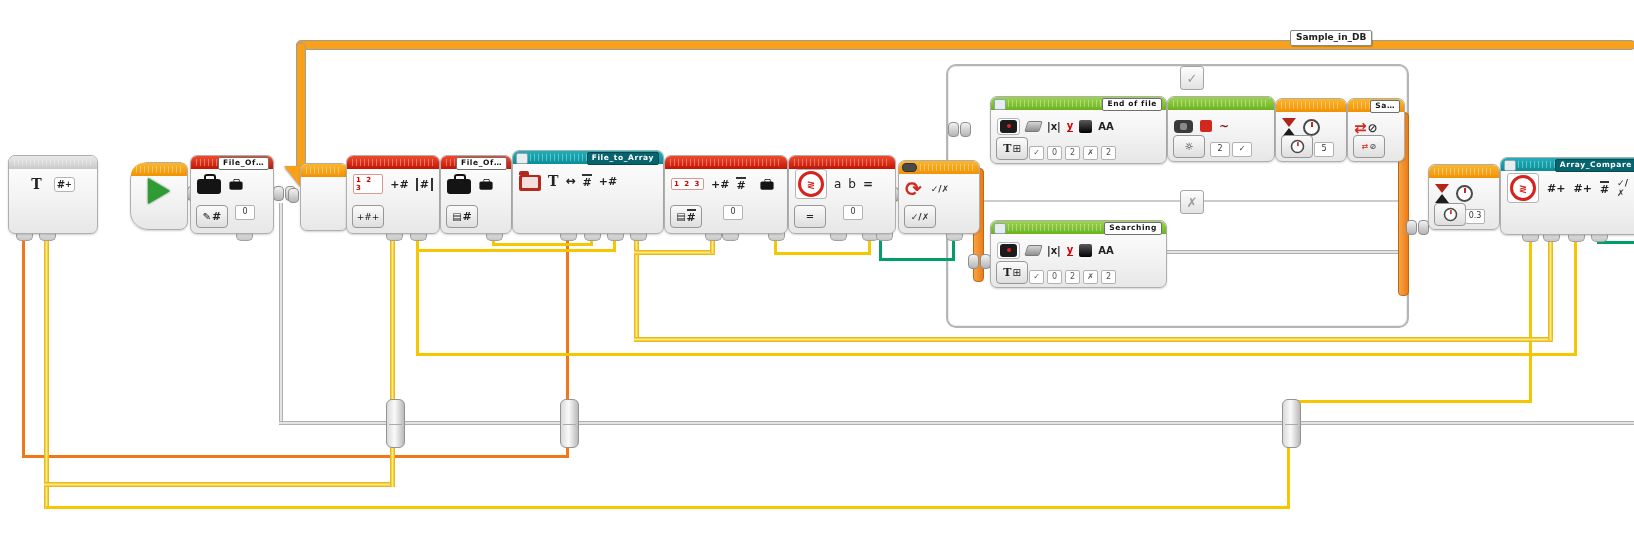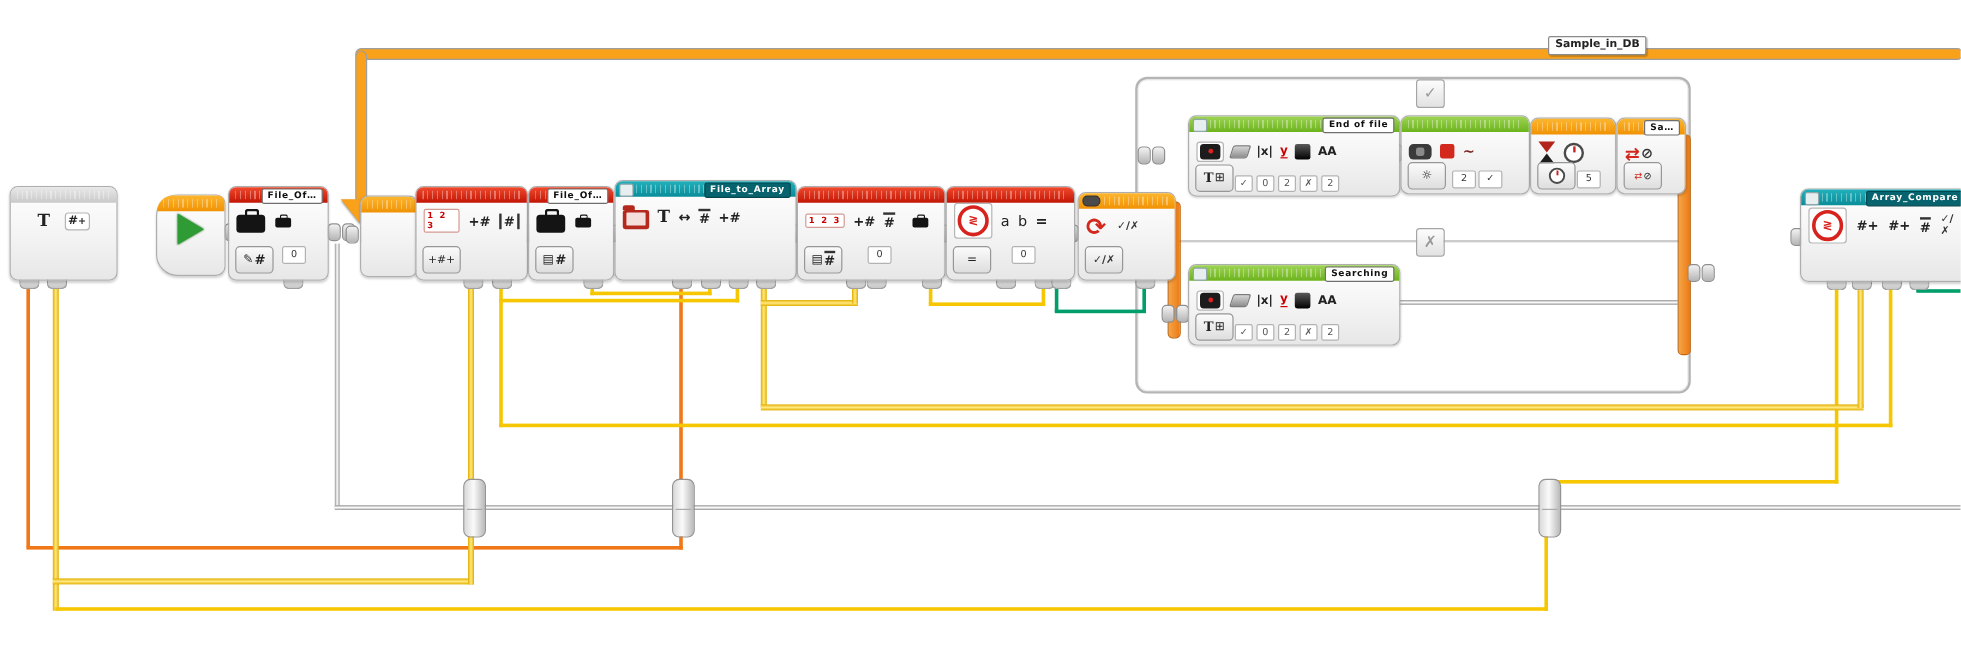--- a/index.html
+++ b/index.html
@@ -384,20 +384,31 @@
     </div>
     <div class="pbar">
       <span class="pbox">✓</span>
       <span class="pbox">0</span>
       <span class="pbox">2</span>
       <span class="pbox">✗</span>
       <span class="pbox">2</span>
     </div>
   </div>
 
+  <div class="blk" style="left:1428px;top:164px;width:70px;height:64px;">
+    <div class="hdr orange"></div>
+    <div class="body" style="top:15px;">
+      <span class="hg"></span>
+      <span class="clk"></span>
+    </div>
+    <div class="mode" style="bottom:3px;">
+        <span class="clk sm"></span>
+      </div>
+    <div class="val" style="left:36px;bottom:5px;">0.3</div>
+  </div>
 
   <div class="blk" style="left:1500px;top:157px;width:140px;height:76px;">
     <div class="hdr teal"></div>
     <div class="hicon"></div>
     <div class="tab dark">Array_Compare</div>
     <div class="body" style="top:17px;gap:8px;">
       <span class="iconbox">
           <span class="ring">≷</span>
         </span>
       <span class="numic">#+</span>

